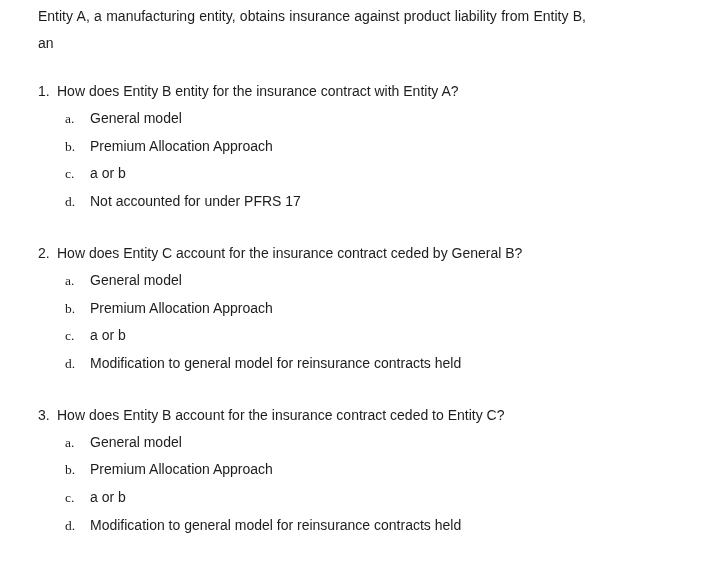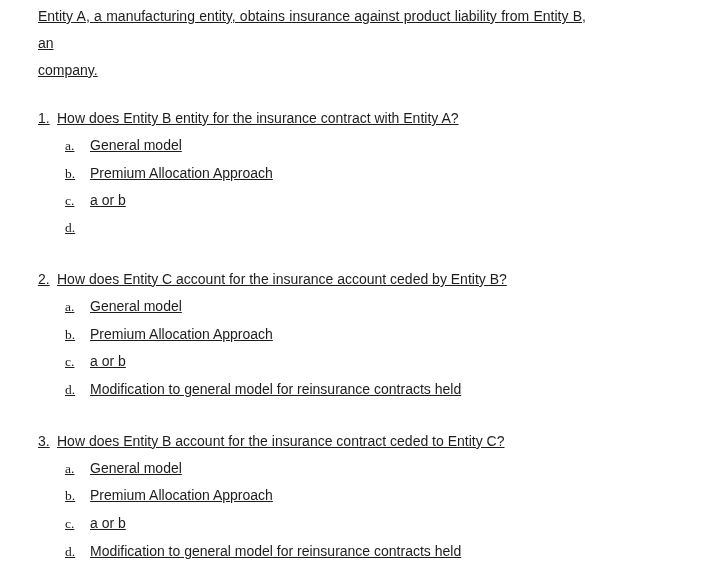--- a/index.html
+++ b/index.html
@@ -13,21 +13,20 @@
     overflow: hidden;
     font-family: "Liberation Sans", sans-serif;
     color: #1d1d1d;
   }
   .page {
     box-sizing: border-box;
     width: 632px;
     height: 571px;
     padding: 3px 46px 0 38px;
     background: #ffffff;
-    text-decoration: underline;
   }
   
   .intro {
     margin: 0 0 21px 0;
   }
   .intro-line {
     font-size: 14px;
     line-height: 27px;
     text-align: justify;
     text-align-last: justify;
@@ -73,21 +72,20 @@
     flex: 1;
   }
 </style>
 </head>
 <body>
 
 <div class="page">
 
   <div class="intro">
     <div class="intro-line">Entity A, a manufacturing entity, obtains insurance against product liability from Entity B, an</div>
-    <div class="intro-line last">company.</div>
   </div>
 
   <div class="question">
     <div class="q-line">
       <span class="q-num">1.</span>
       <span class="q-text">How does Entity B entity for the insurance contract with Entity A?</span>
     </div>
     <div class="opt-line">
       <span class="opt-letter">a.</span>
       <span class="opt-text">General model</span>
@@ -95,27 +93,28 @@
     <div class="opt-line">
       <span class="opt-letter">b.</span>
       <span class="opt-text">Premium Allocation Approach</span>
     </div>
     <div class="opt-line">
       <span class="opt-letter">c.</span>
       <span class="opt-text">a or b</span>
     </div>
     <div class="opt-line">
       <span class="opt-letter">d.</span>
+      <span class="opt-text">Not accounted for under PFRS 17</span>
     </div>
   </div>
 
   <div class="question">
     <div class="q-line">
       <span class="q-num">2.</span>
-      <span class="q-text">How does Entity C account for the insurance account ceded by Entity B?</span>
+      <span class="q-text">How does Entity C account for the insurance contract ceded by General B?</span>
     </div>
     <div class="opt-line">
       <span class="opt-letter">a.</span>
       <span class="opt-text">General model</span>
     </div>
     <div class="opt-line">
       <span class="opt-letter">b.</span>
       <span class="opt-text">Premium Allocation Approach</span>
     </div>
     <div class="opt-line">

